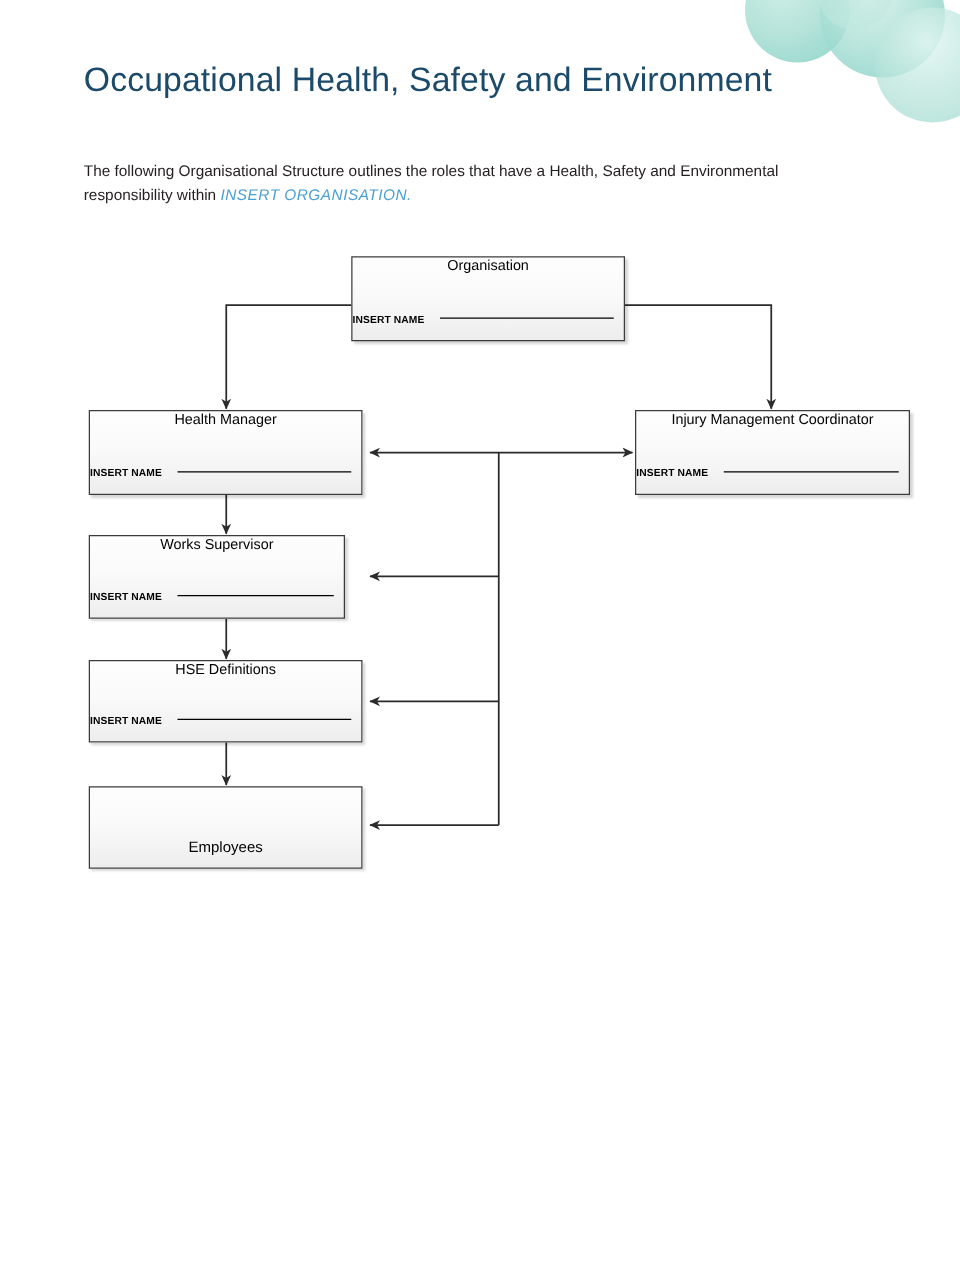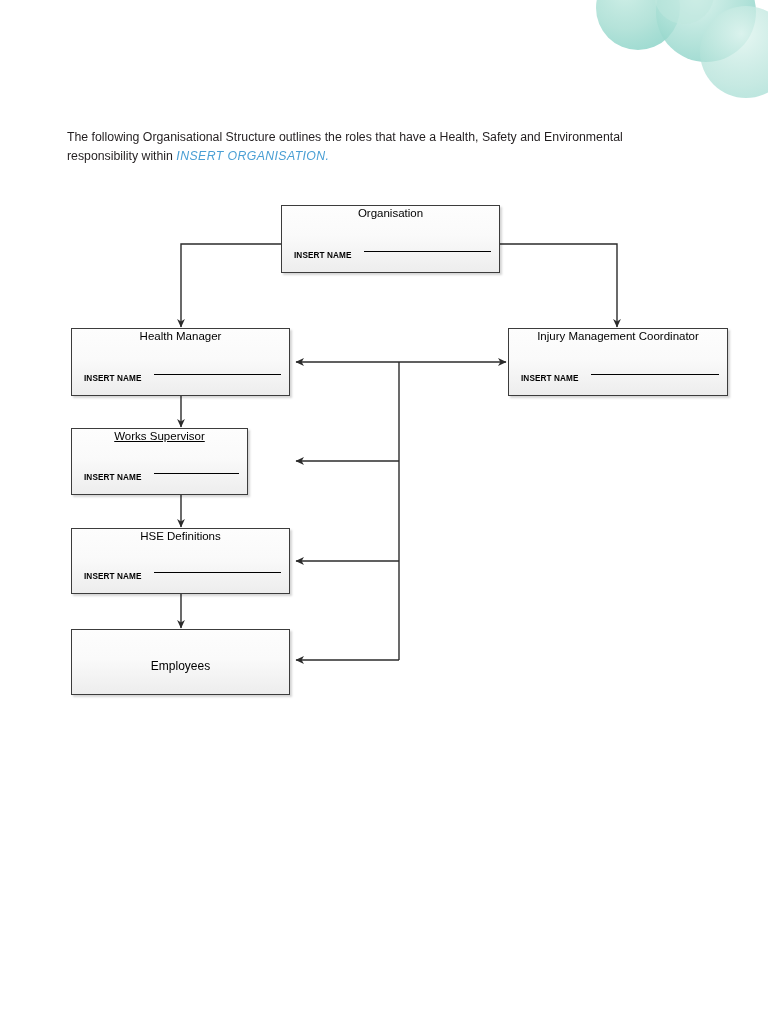--- a/index.html
+++ b/index.html
@@ -87,35 +87,35 @@
     box-shadow: 2px 2px 2px rgba(0,0,0,0.17);
   }
   .node-title {
     text-align: center;
     font-size: 11.5px;
     color: #000000;
     margin-top: 1px;
     line-height: 1.2;
   }
   .node-title.centered-only {
-    margin-top: 4px;
+    margin-top: 16px;
     position: absolute;
     top: 50%;
     left: 0;
     right: 0;
     transform: translateY(-50%);
     font-size: 12px;
   }
   .node-field {
     position: absolute;
-    left: 12px;
+    left: 0;
     right: 8px;
     bottom: 12px;
     display: flex;
-    align-items: flex-start;
+    align-items: center;
   }
   .node-field-label {
     font-size: 8.2px;
     font-weight: bold;
     color: #000;
     letter-spacing: 0.1px;
     white-space: nowrap;
   }
   .node-field-rule {
     flex: 1;
@@ -148,20 +148,21 @@
       </radialGradient>
     </defs>
     <circle cx="50" cy="8" r="42" fill="url(#bg1)"></circle>
     <circle cx="118" cy="12" r="50" fill="url(#bg2)"></circle>
     <circle cx="158" cy="52" r="46" fill="url(#bg3)"></circle>
     <circle cx="96" cy="-6" r="30" fill="#bfe8df" opacity="0.55"></circle>
   </svg>
 </div>
 
 <div class="doc-header">
+  <div class="doc-title">Occupational Health, Safety and Environment</div>
 </div>
 
 <p class="intro-para"><span>The following Organisational Structure outlines the roles that have a Health, Safety and Environmental responsibility within </span><span class="org-placeholder">INSERT ORGANISATION.</span></p>
 
 <div class="chart-area">
 
   <svg class="chart-svg" width="768" height="1024" xmlns="http://www.w3.org/2000/svg">
     <defs>
       <marker id="arw" markerWidth="9" markerHeight="9" refX="8" refY="4.5" orient="auto" markerUnits="userSpaceOnUse">
         <path d="M0,0.6 L8.5,4.5 L0,8.4 L2.4,4.5 Z" fill="#2b2b2b"></path>
@@ -212,21 +213,21 @@
   </div>
 
   <div class="node" style="left:508px; top:328px; width:220px; height:68px;">
     <div class="node-title">Injury Management Coordinator</div>
     <div class="node-field">
       <span class="node-field-label">INSERT NAME</span>
       <span class="node-field-rule"></span>
     </div>
   </div>
 
-  <div class="node" style="left:71px; top:428px; width:177px; height:67px;text-decoration:underline;">
+  <div class="node" style="left:71px; top:428px; width:205px; height:67px;">
     <div class="node-title">Works Supervisor</div>
     <div class="node-field">
       <span class="node-field-label">INSERT NAME</span>
       <span class="node-field-rule"></span>
     </div>
   </div>
 
   <div class="node" style="left:71px; top:528px; width:219px; height:66px;">
     <div class="node-title">HSE Definitions</div>
     <div class="node-field">

